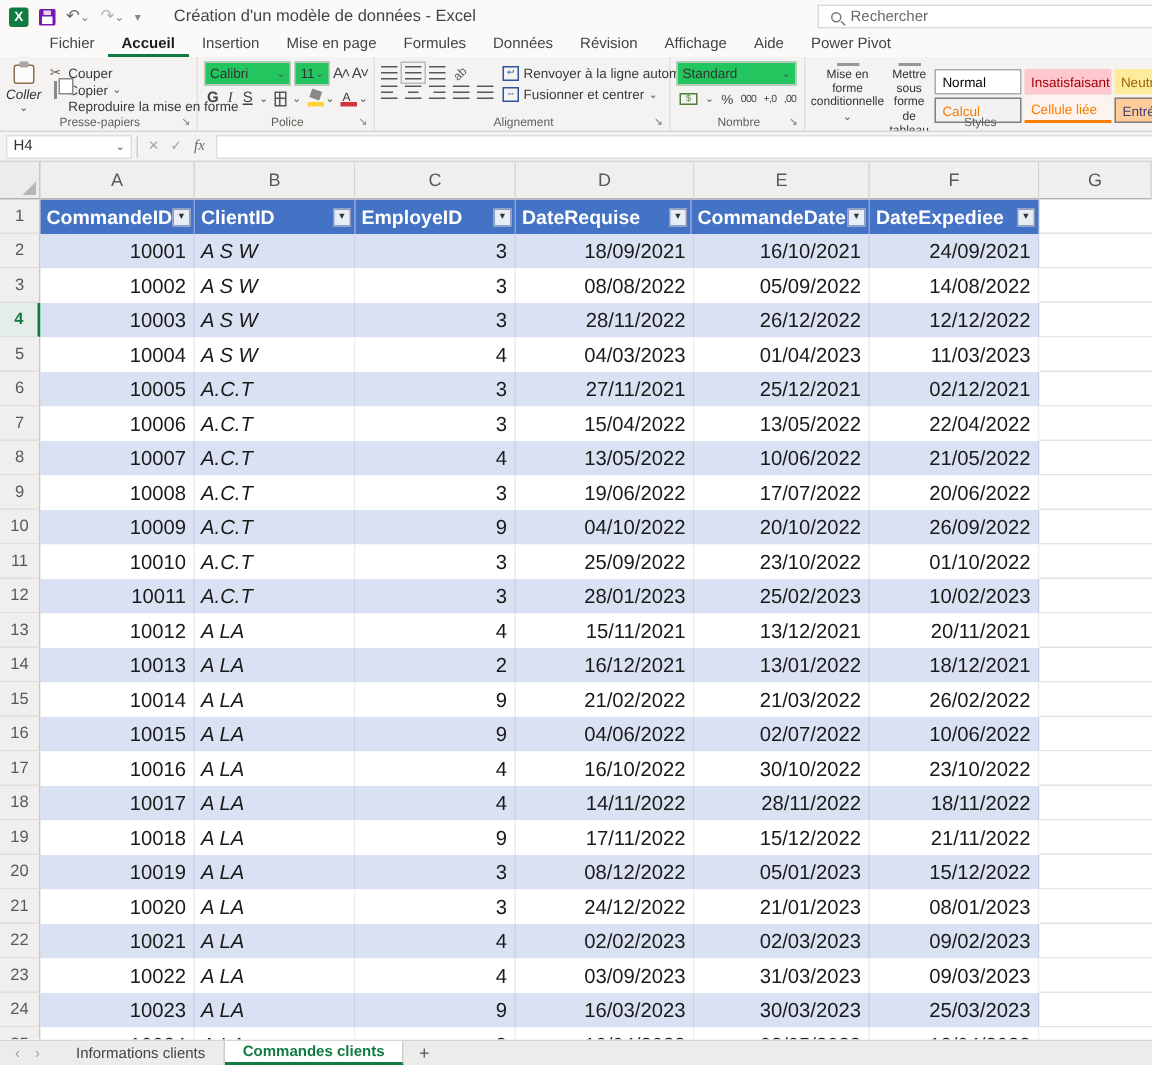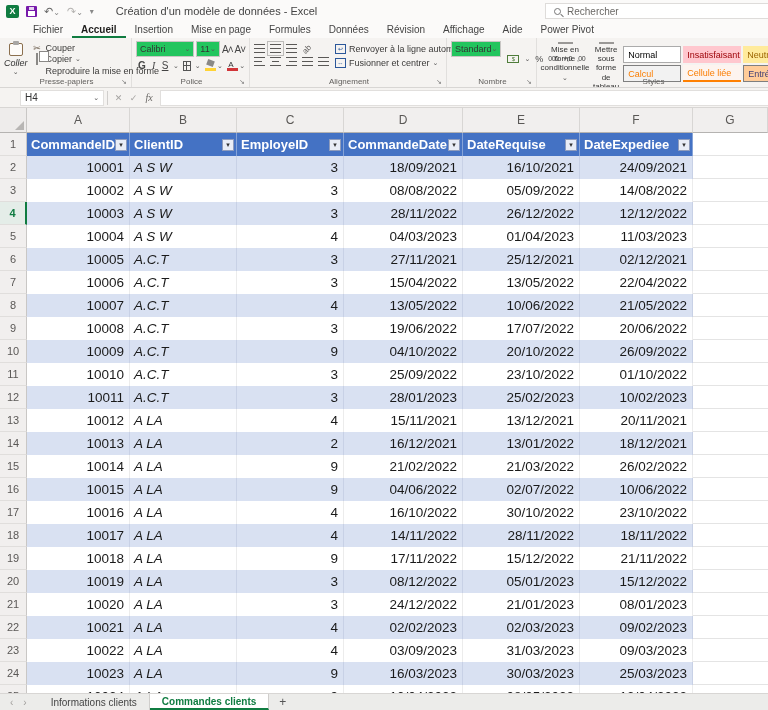--- a/index.html
+++ b/index.html
@@ -66,21 +66,21 @@
   .airow { display:flex; gap:5px; }
   .lines { width:11px; height:9px; display:flex; flex-direction:column; justify-content:space-between; }
   .lines i { height:1.4px; background:#5a5856; }
   .lines.l i:nth-child(2){ width:70%; } .lines.c i:nth-child(2){ width:70%; margin:0 auto; } .lines.r i:nth-child(2){ width:70%; margin-left:auto; }
   .lines.sel { outline:1px solid #bdbbb9; outline-offset:2px; background:transparent; }
   .orient { font-size:8px; color:#5a5856; transform:rotate(-45deg); width:11px; }
   .aligntexts { display:flex; flex-direction:column; gap:4px; padding-top:3px; }
   .atxt { display:flex; align-items:center; gap:3px; font-size:9px; color:#3b3a39; white-space:nowrap; }
   .wrap-ic,.merge-ic { width:11px; height:10px; border:1px solid #2b579a; font-size:6px; color:#2b579a; text-align:center; line-height:9px; flex:0 0 11px; }
 
-  .g-num { width:90px; display:flex; flex-direction:row; gap:4px; }
+  .g-num { width:90px; display:flex; flex-direction:column; gap:4px; }
   .numrow { display:flex; align-items:center; gap:5px; padding-left:2px; }
   .money-ic { width:12px; height:8px; border:1px solid #4f7d3a; font-size:6px; color:#4f7d3a; text-align:center; line-height:7px; }
   .ntxt { font-size:9px; color:#444; }
   .ntxt.small { font-size:7px; letter-spacing:-0.5px; }
 
   .g-styles { flex:1; overflow:hidden; display:flex; gap:4px; border-right:none; }
   .bigbtn2 { width:48px; display:flex; flex-direction:column; align-items:center; font-size:8px; color:#333; text-align:center; line-height:1.15; padding-top:1px; }
   .cf-ic,.ft-ic { width:15px; height:13px; display:grid; grid-template-columns:1fr 1fr; grid-template-rows:1fr 1fr; border:1px solid #9a9896; margin-bottom:1px; background:#fff; }
   .cf-ic b:nth-child(1){ background:#e48ca2; } .cf-ic b:nth-child(4){ background:#9ab3dd; }
   .ft-ic b:nth-child(1),.ft-ic b:nth-child(2){ background:#4472c4; } .ft-ic b:nth-child(3){ background:#d9e1f2; }
@@ -88,21 +88,21 @@
   .gcellst { font-size:9px; display:flex; align-items:center; padding-left:4px; white-space:nowrap; overflow:hidden; background:#fff; }
   .sg-normal { background:#fff; color:#000; border:1px solid #ababab; }
   .sg-bad { background:#ffc7ce; color:#9c0006; }
   .sg-neutral { background:#ffeb9c; color:#9c6500; }
   .sg-calc { background:#f2f2f2; color:#fa7d00; border:1px solid #7f7f7f; }
   .sg-linked { background:#fdf4ef; color:#fa7d00; border-bottom:2px solid #ff8001; }
   .sg-input { background:#ffcc99; color:#3f3f76; border:1px solid #7f7f7f; }
 
   
   .formulabar { height:20px; background:#f5f3f1; border-bottom:1px solid #d8d6d4; display:flex; align-items:center; flex:0 0 20px; }
-  .namebox { width:84px; height:16px; background:#fff; margin-left:20px; border:1px solid #e1dfdd; font-size:10px; color:#333; display:flex; align-items:center; justify-content:space-between; padding:0 4px; }
+  .namebox { width:84px; height:16px; background:#fff; margin-left:4px; border:1px solid #e1dfdd; font-size:10px; color:#333; display:flex; align-items:center; justify-content:space-between; padding:0 4px; }
   .fb-divider { width:1px; height:14px; background:#d0cecc; margin:0 3px; }
   .fb-btn { font-size:9px; color:#a5a3a1; width:15px; text-align:center; }
   .fb-fx { font-size:10px; color:#6a6865; font-style:italic; font-family:"Liberation Serif",serif; width:16px; text-align:center; }
   .formula-input { flex:1; height:16px; background:#fff; border:1px solid #e1dfdd; border-right:none; margin-left:3px; font-size:10px; padding:0 4px; color:#333; }
 
   
   .grid { flex:0 0 585px; height:585px; overflow:hidden; background:#fff; position:relative; }
   .letters-row { display:flex; height:25px; }
   .corner { width:27px; height:25px; background:#eeeceb; border-right:1px solid #c9c7c5; border-bottom:1px solid #b5b3b1; position:relative; }
   .corner::after { content:""; position:absolute; right:2px; bottom:2px; border-left:9px solid transparent; border-bottom:9px solid #b8b6b4; }
@@ -364,26 +364,26 @@
             <span class="filterbtn">▾</span>
           </div>
           <div class="thcell c1" style="background: rgb(68, 114, 196);">
             <span style="overflow: hidden;">ClientID</span>
             <span class="filterbtn">▾</span>
           </div>
           <div class="thcell c2" style="background: rgb(68, 114, 196);">
             <span style="overflow: hidden;">EmployeID</span>
             <span class="filterbtn">▾</span>
           </div>
+          <div class="thcell c4" style="background: rgb(68, 114, 196);">
+            <span style="overflow: hidden;">DateRequise</span>
+            <span class="filterbtn">▾</span>
+          </div>
           <div class="thcell c3" style="background: rgb(68, 114, 196);">
             <span style="overflow: hidden;">CommandeDate</span>
-            <span class="filterbtn">▾</span>
-          </div>
-          <div class="thcell c4" style="background: rgb(68, 114, 196);">
-            <span style="overflow: hidden;">DateRequise</span>
             <span class="filterbtn">▾</span>
           </div>
           <div class="thcell c5" style="background: rgb(68, 114, 196);">
             <span style="overflow: hidden;">DateExpediee</span>
             <span class="filterbtn">▾</span>
           </div>
           <div class="gfill"></div>
         </div>
       <div>
           <div class="srow band">

